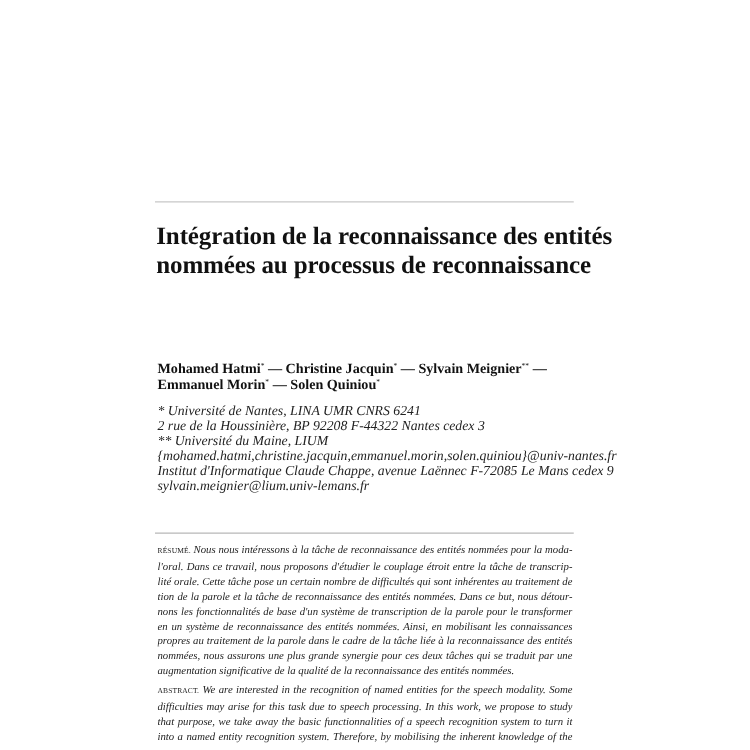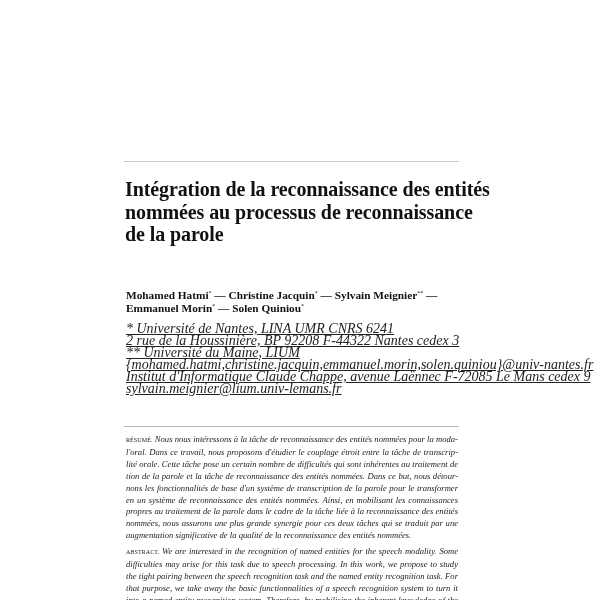--- a/index.html
+++ b/index.html
@@ -58,24 +58,23 @@
       vertical-align: 4px;
       line-height: 0;
       font-weight: normal;
     }
     .affil {
       position: absolute;
       left: 126px;
       top: 323px;
       width: 340px;
       font-style: italic;
-      font-size: 14px;
+      font-size: 11px;
       line-height: 12px;
       color: #222222;
-      text-decoration: underline;
     }
     .affil .line { display: block; white-space: nowrap; }
     .rule-abs {
       position: absolute;
       left: 124px;
       top: 426px;
       width: 335px;
       height: 1px;
       background: #b8b8b8;
     }
@@ -110,21 +109,20 @@
 </head>
 <body>
 
 <div class="page">
 
   <div class="rule-top"></div>
 
   <h1 class="title">
     <span class="line">Intégration de la reconnaissance des entités</span>
     <span class="line">nommées au processus de reconnaissance</span>
-    <span class="line">de la parole</span>
   </h1>
 
   <div class="authors">
     <span class="line">
       <span>Mohamed Hatmi</span><sup>*</sup><span> — </span><span>Christine Jacquin</span><sup>*</sup><span> — </span><span>Sylvain Meignier</span><sup>**</sup><span> —</span>
     </span>
     <span class="line">
       <span>Emmanuel Morin</span><sup>*</sup><span> — </span><span>Solen Quiniou</span><sup>*</sup>
     </span>
   </div>
@@ -148,18 +146,17 @@
     <span class="line">nons les fonctionnalités de base d'un système de transcription de la parole pour le transformer</span>
     <span class="line">en un système de reconnaissance des entités nommées. Ainsi, en mobilisant les connaissances</span>
     <span class="line">propres au traitement de la parole dans le cadre de la tâche liée à la reconnaissance des entités</span>
     <span class="line">nommées, nous assurons une plus grande synergie pour ces deux tâches qui se traduit par une</span>
     <span class="line last">augmentation significative de la qualité de la reconnaissance des entités nommées.</span>
   </div>
 
   <div class="abstract" id="abstract-en">
     <span class="line"><span class="label">Abstract.</span><span> We are interested in the recognition of named entities for the speech modality. Some</span></span>
     <span class="line">difficulties may arise for this task due to speech processing. In this work, we propose to study</span>
-    <span class="line">the tight pairing between the speech recognition task and the named entity recognition task. For</span>
     <span class="line">that purpose, we take away the basic functionnalities of a speech recognition system to turn it</span>
     <span class="line">into a named entity recognition system. Therefore, by mobilising the inherent knowledge of the</span>
   </div>
 
 </div>
 
 </body></html>

